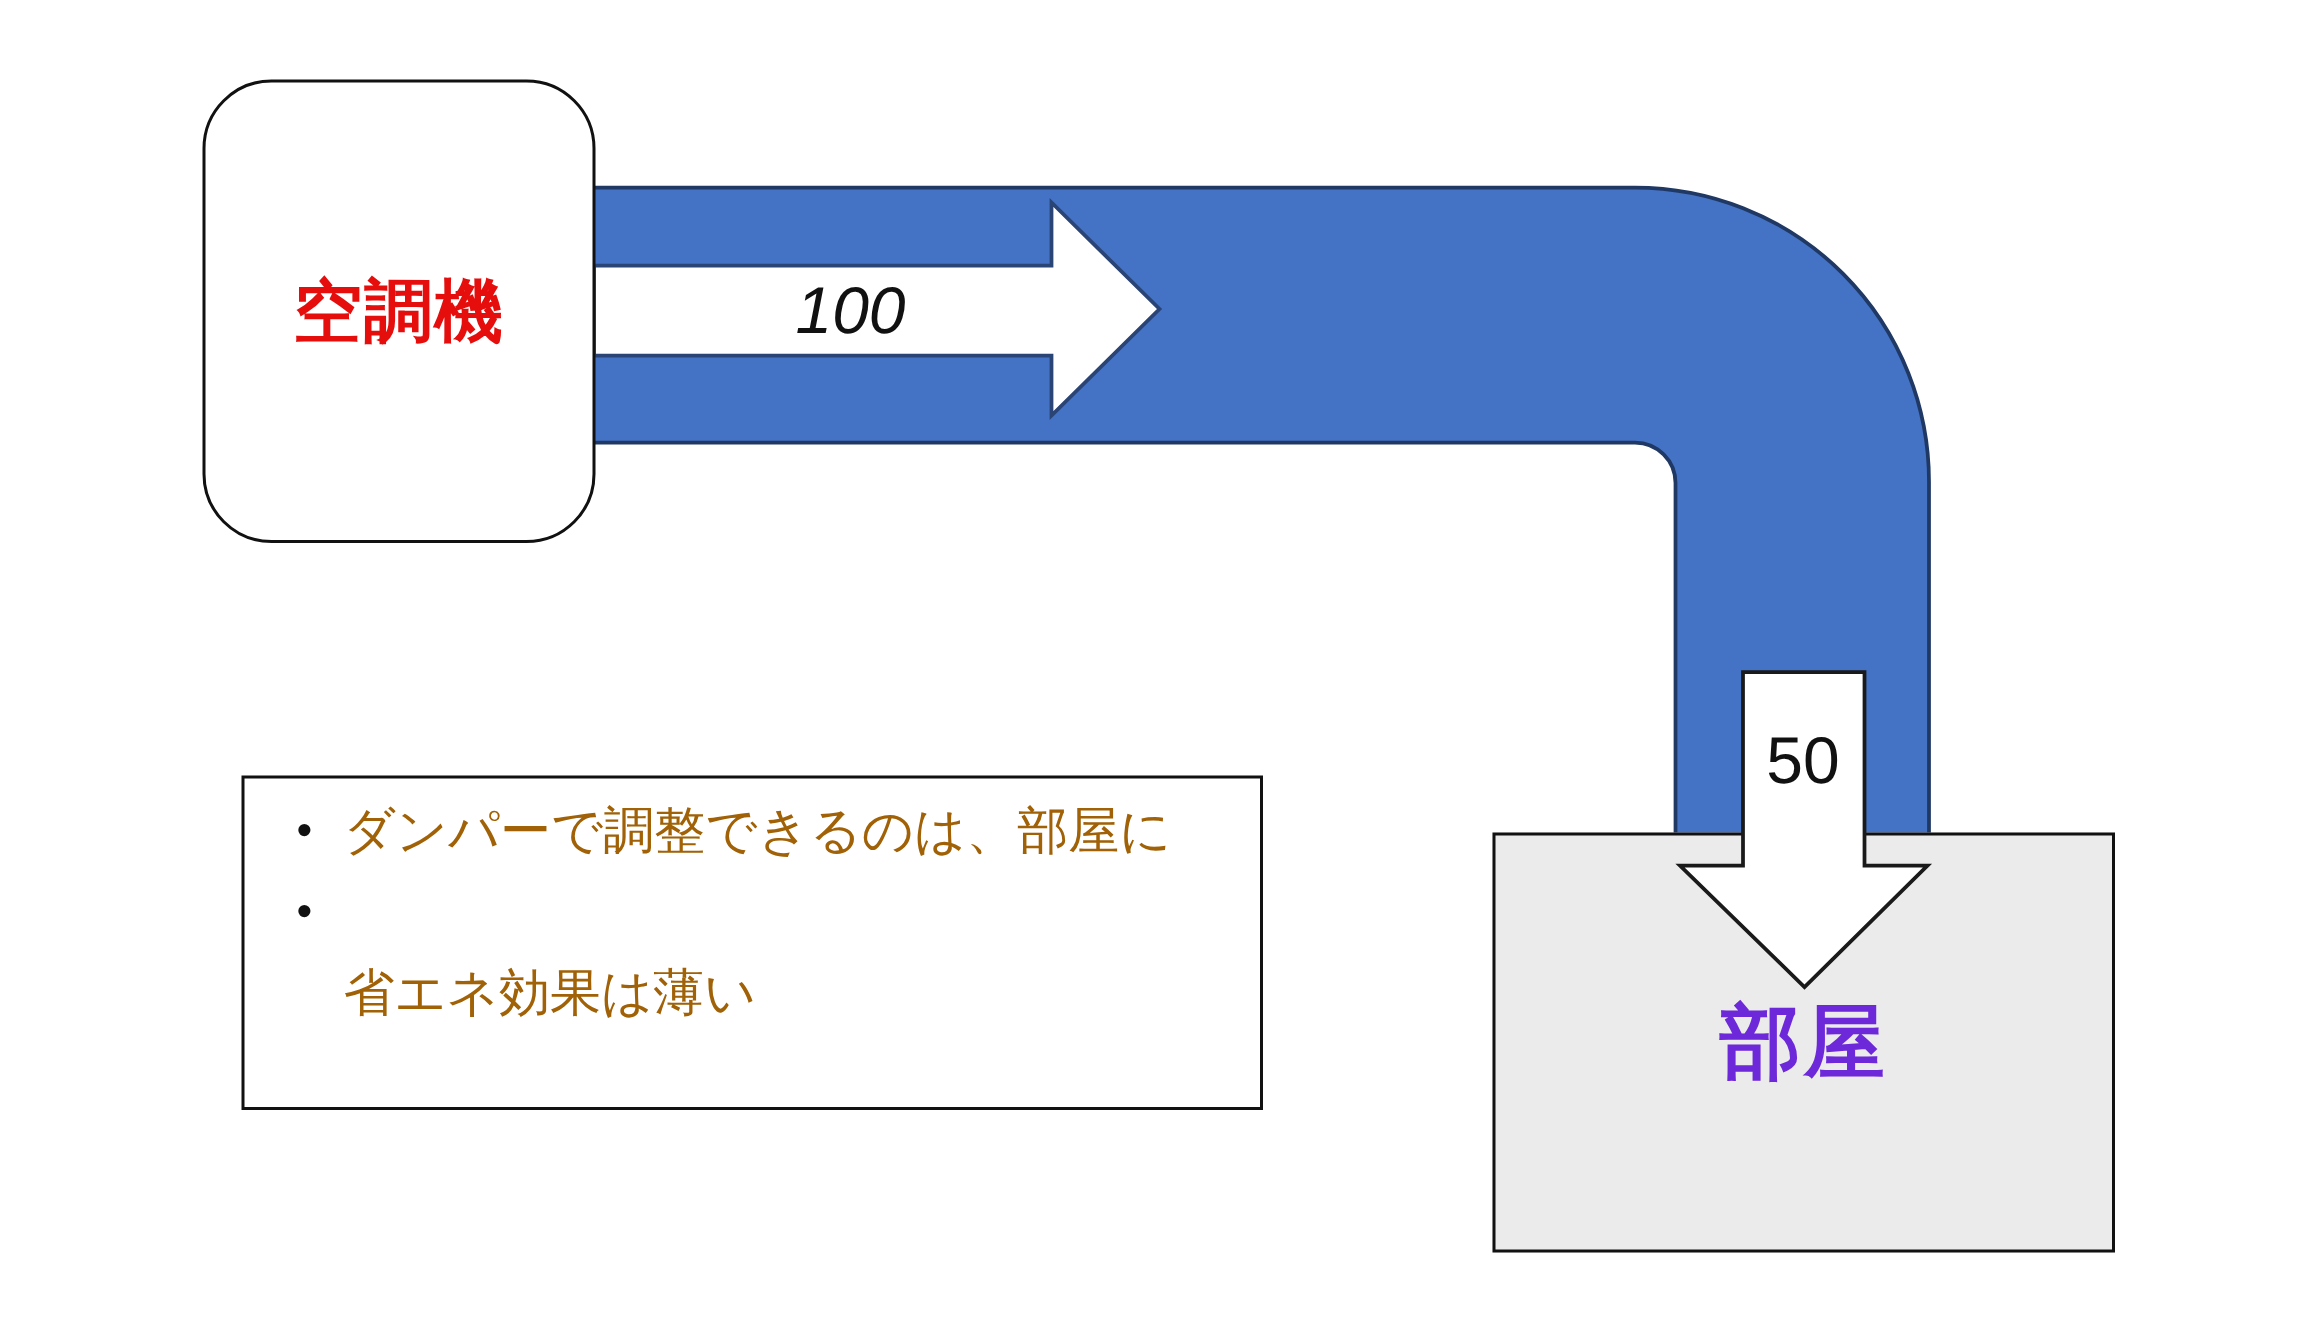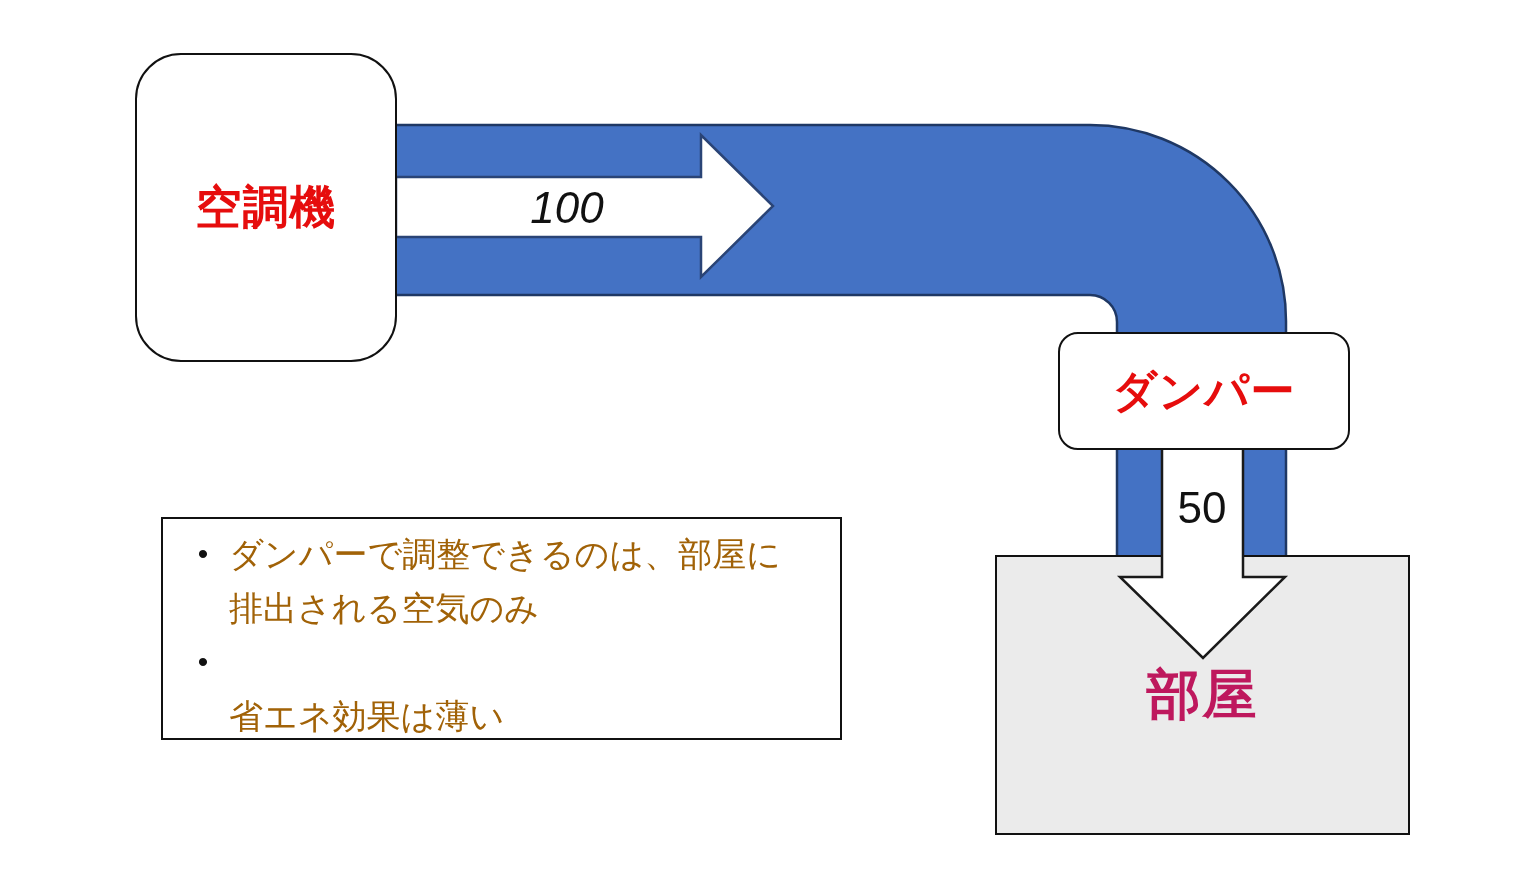--- a/index.html
+++ b/index.html
@@ -50,21 +50,21 @@
   }
   .red-label {
     color: #e60d0d;
     font-weight: bold;
     font-size: 46px;
     letter-spacing: 1px;
     white-space: nowrap;
   }
   #damper-box .red-label { font-size: 44px; }
   #room-label {
-    color: #be185d;
+    color: #6d28d9;
     font-weight: bold;
     font-size: 54px;
     letter-spacing: 2px;
     white-space: nowrap;
   }
   
   .flow-value {
     position: absolute;
     transform: translate(-50%, -50%);
     color: #111111;
@@ -114,35 +114,32 @@
   </svg>
 
   <div class="shape-box" id="room-box">
     <span id="room-label">部屋</span>
   </div>
 
   <svg class="layer" viewBox="0 0 1536 896">
     <polygon points="1162,448 1243,448 1243,577 1285,577 1203,658 1120,577 1162,577" fill="#FFFFFF" stroke="#1A1A1A" stroke-width="2.5" stroke-linejoin="miter"></polygon>
   </svg>
 
-  <div class="shape-box" id="damper-box">
-    <span class="red-label">ダンパー</span>
-  </div>
 
   <div class="shape-box" id="ac-box">
     <span class="red-label">空調機</span>
   </div>
 
   <div class="flow-value" id="flow-main-value">100</div>
   <div class="flow-value" id="flow-room-value">50</div>
 
   <div id="note-box">
     <div class="bullet-row">
       <span class="bullet-dot">•</span>
-      <span class="bullet-text"><span>ダンパーで調整できるのは、部屋に</span><br><span>排出される空気のみ</span></span>
+      <span class="bullet-text"><span>ダンパーで調整できるのは、部屋に</span><br></span>
     </div>
     <div class="bullet-row">
       <span class="bullet-dot">•</span>
       <span class="bullet-text"><br><span>省エネ効果は薄い</span></span>
     </div>
   </div>
 
 </div>
 
 </body></html>

